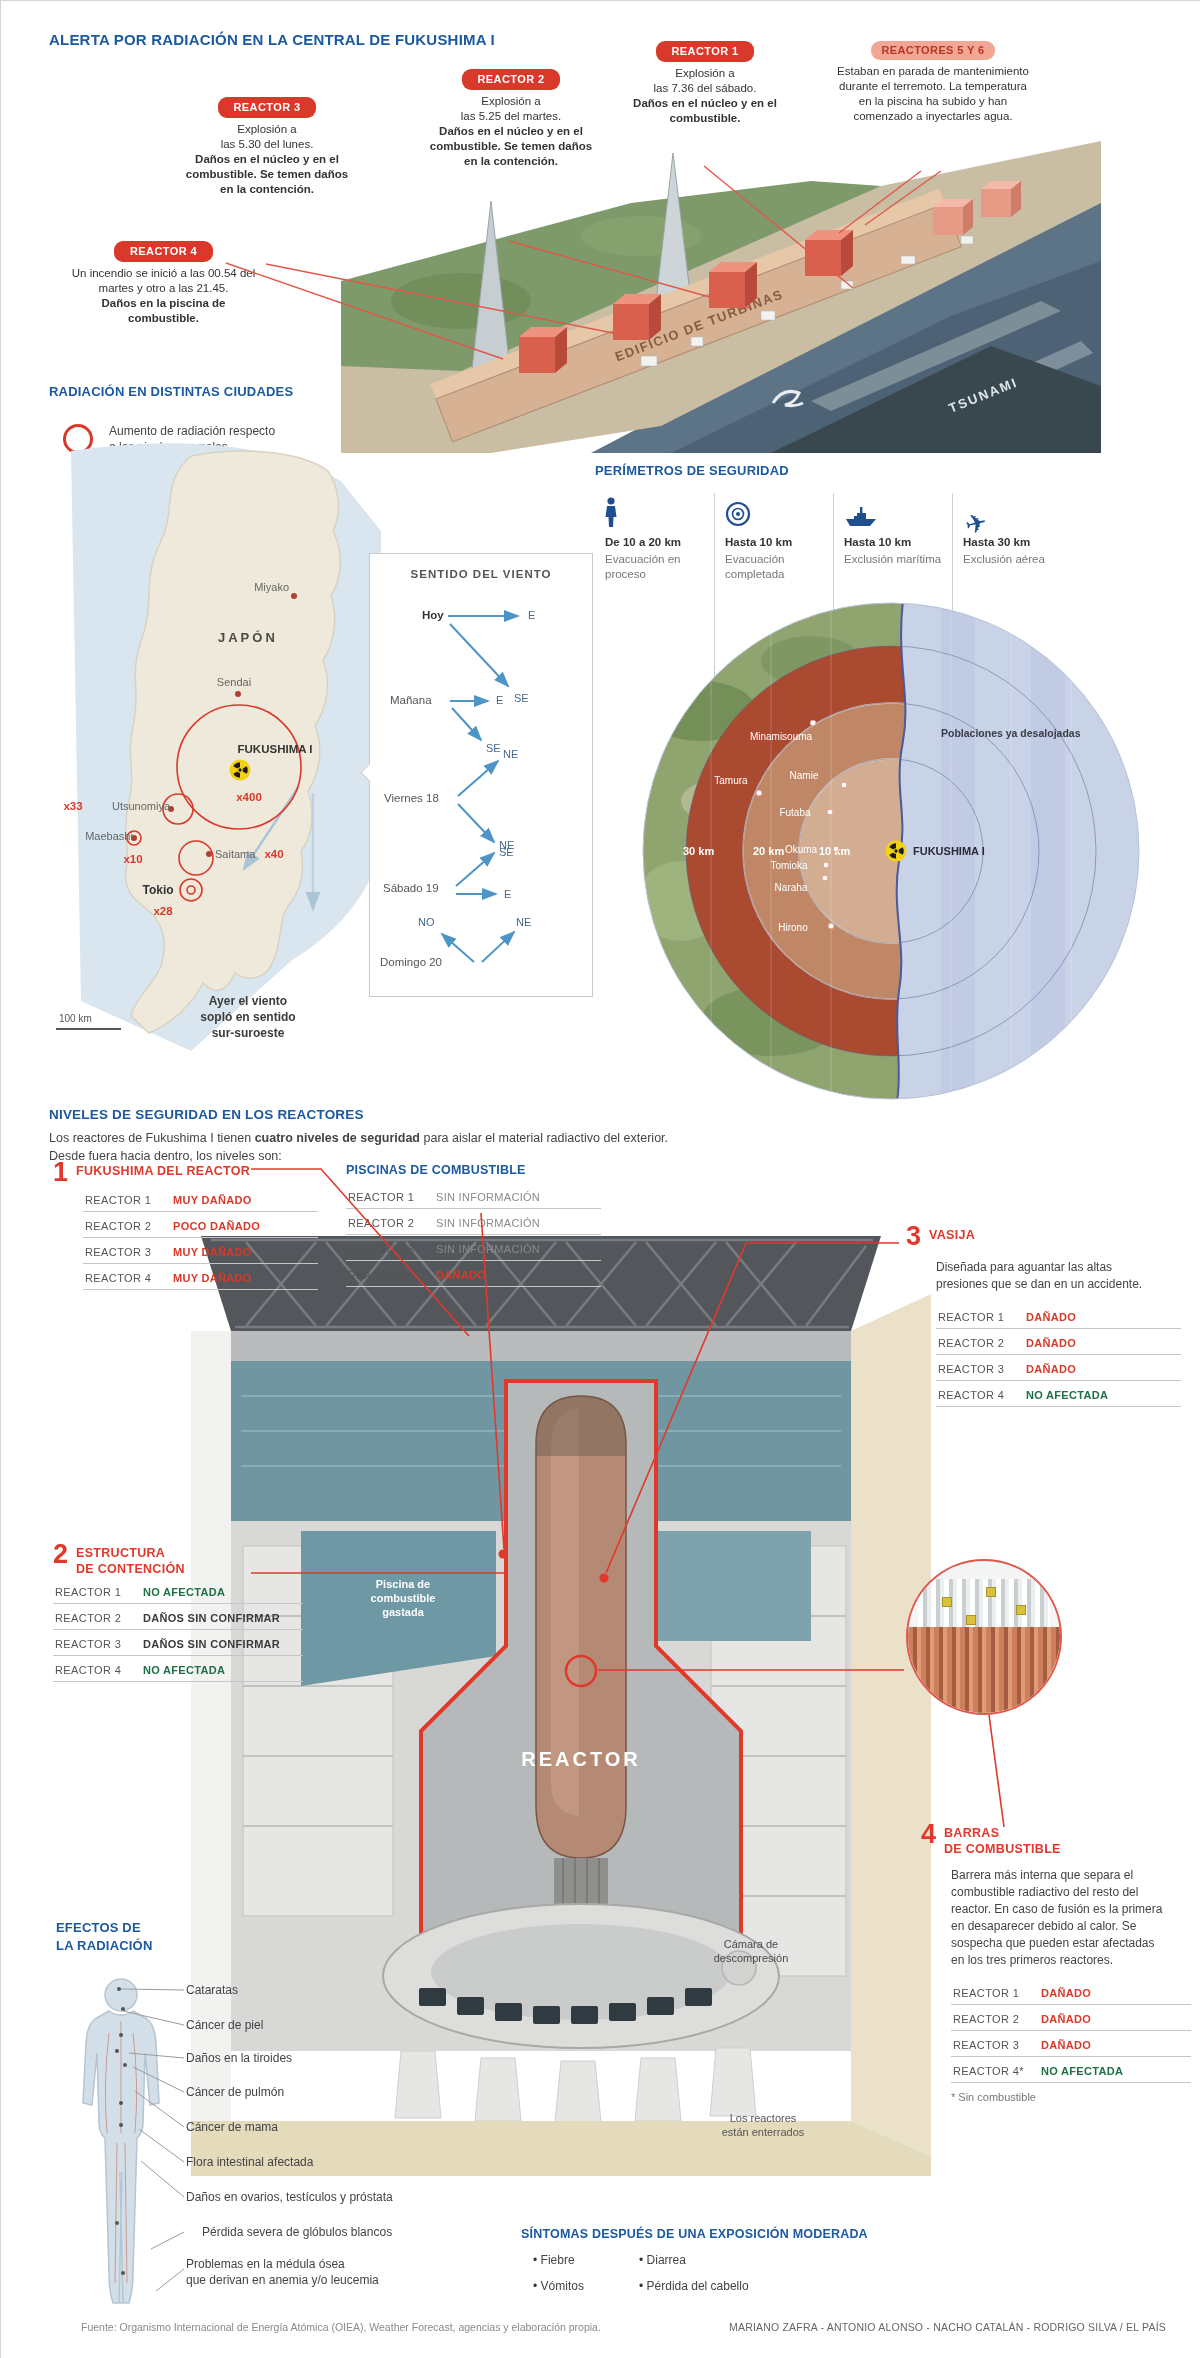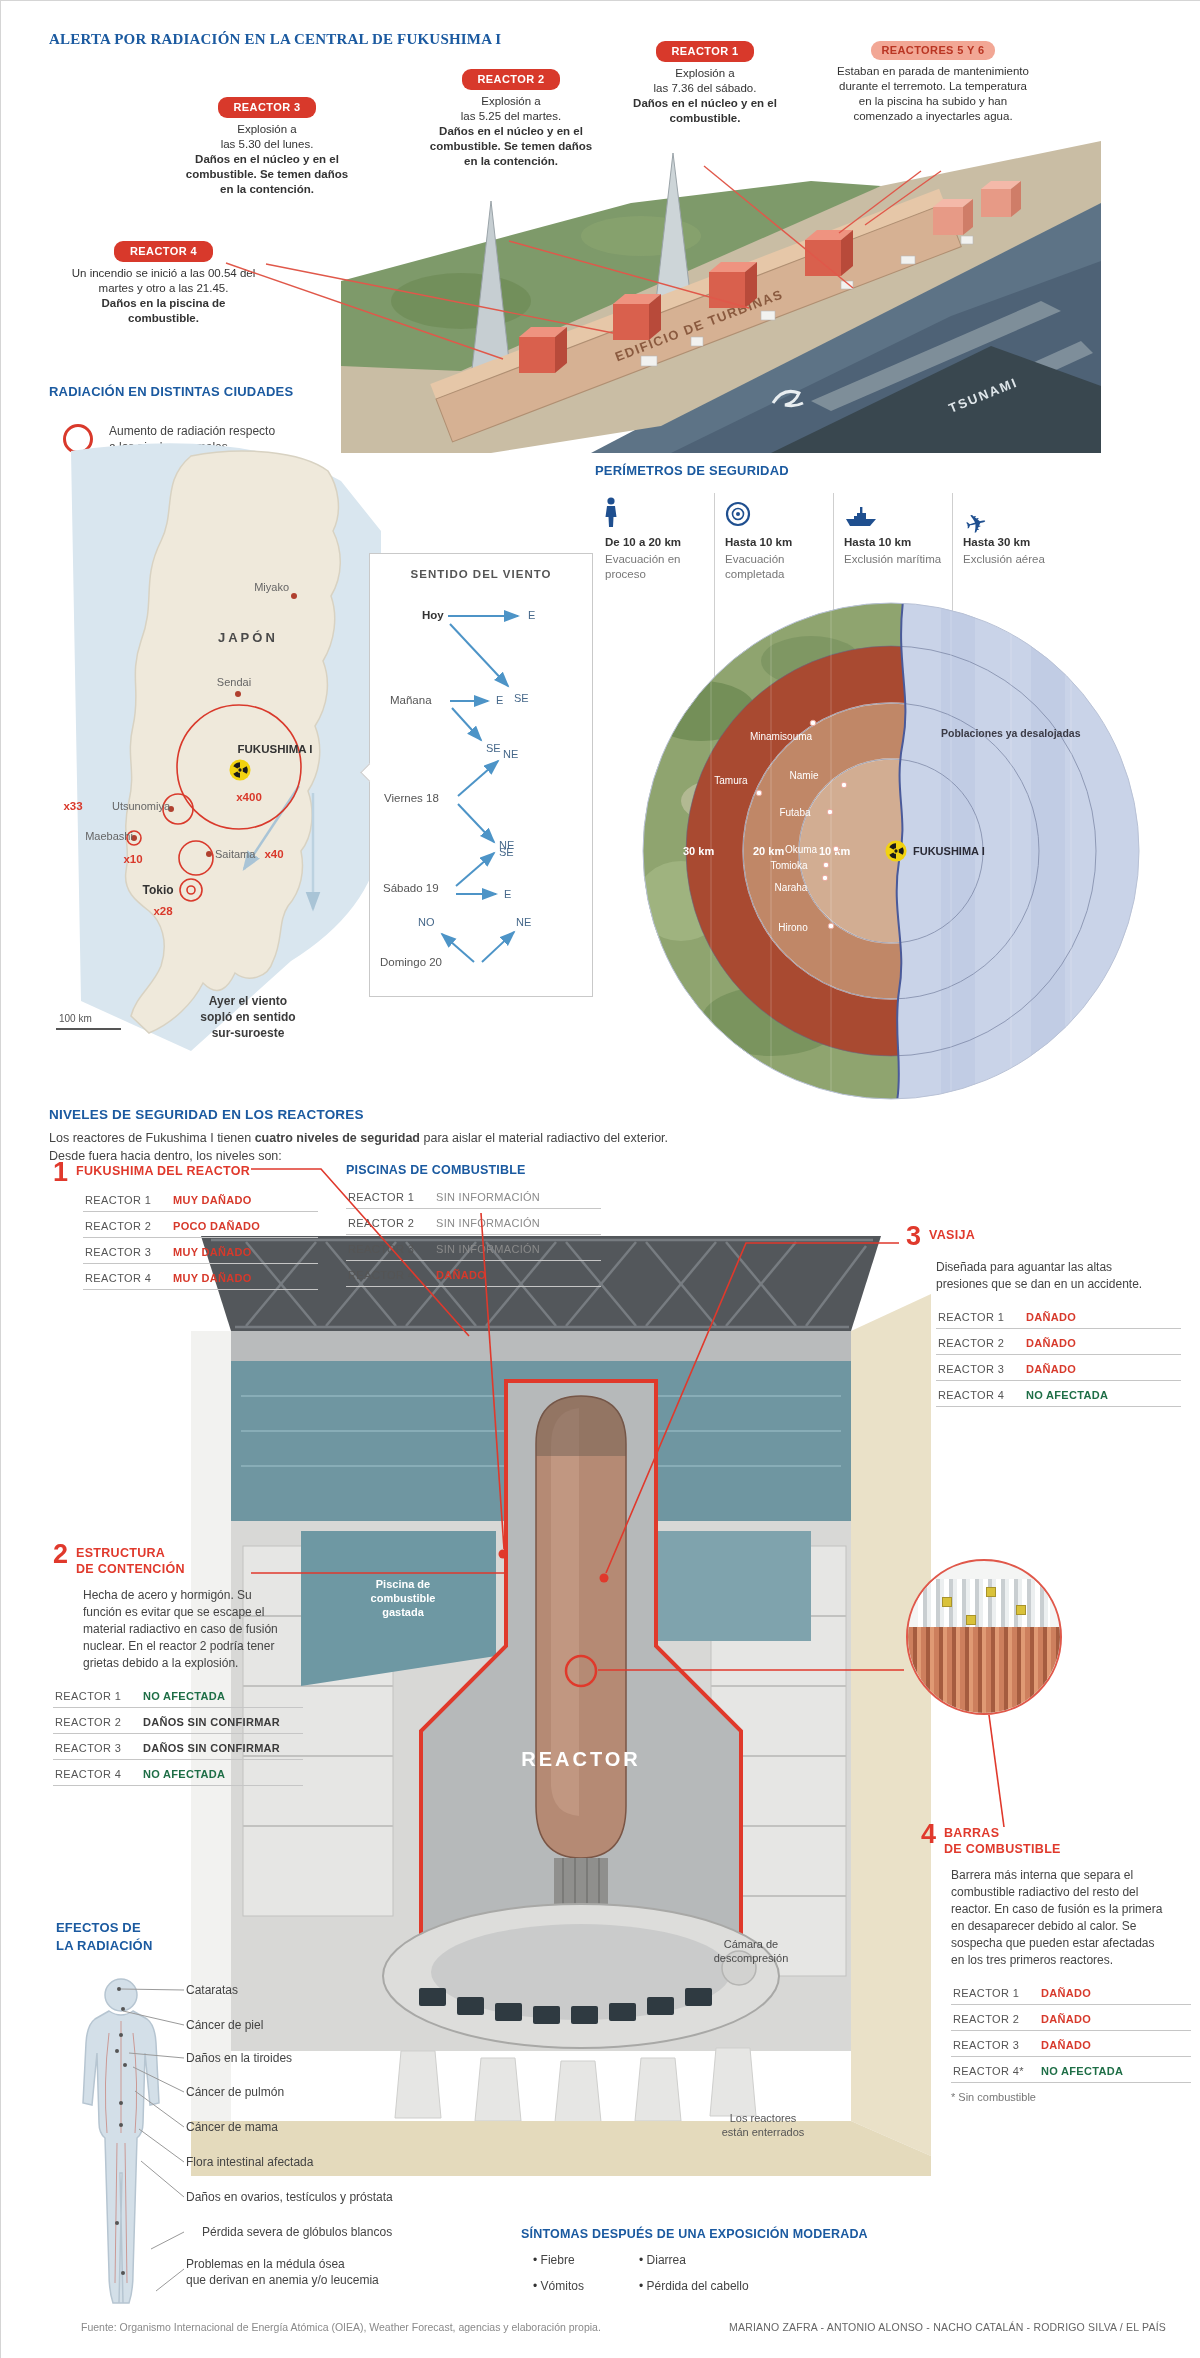--- a/index.html
+++ b/index.html
@@ -1,20 +1,20 @@
 <!DOCTYPE html>
 <html><head>
 <meta charset="utf-8">
 <style>
   html,body{margin:0;padding:0;background:#ececec;font-family:"Liberation Sans","DejaVu Sans",sans-serif;}
   .canvas{position:relative;width:1200px;height:2358px;background:#fff;border:1px solid #d5d5d5;margin:0 auto;overflow:hidden;}
   .abs{position:absolute;}
   svg text{font-family:"Liberation Sans","DejaVu Sans",sans-serif;}
 
-  .main-title{left:48px;top:30px;color:#1b5aa0;font-size:15px;font-weight:bold;letter-spacing:.2px;font-family:Liberation Serif, serif;}
+  .main-title{left:48px;top:30px;color:#1b5aa0;font-size:15px;font-weight:bold;letter-spacing:.2px;}
   .blue-head{color:#1b5aa0;font-weight:bold;font-size:13px;letter-spacing:.2px;}
 
   .callout{text-align:center;font-size:11.5px;line-height:1.32;color:#333;}
   .pill{display:inline-block;background:#d8392b;color:#fff;font-weight:bold;font-size:11px;letter-spacing:.4px;
         padding:3px 16px;border-radius:9px;margin-bottom:4px;}
   .pill.soft{background:#f2a795;color:#b93523;padding:2px 10px;}
   .callout .bold{font-weight:bold;}
 
   .legend-circle{width:24px;height:24px;border:3px solid #d9392b;border-radius:50%;}
   .legend-text{font-size:12px;color:#444;line-height:1.35;}
@@ -602,21 +602,20 @@
           <span class="val" data-status="green">NO AFECTADA</span>
         </div>
     </div>
   </div>
 
   <div class="abs sec" style="left:52px;top:1540px;width:250px">
     <div class="sec-head">
         <span class="sec-num">2</span>
       <span class="sec-title"><span>ESTRUCTURA</span><br><span>DE CONTENCIÓN</span></span>
       </div>
-    <div class="sec-desc" style="width:200px">Hecha de acero y hormigón. Su función es evitar que se escape el material radiactivo en caso de fusión nuclear. En el reactor 2 podría tener grietas debido a la explosión.</div>
     <div class="tbl" style="margin-left:0;width:250px">
       <div class="trow">
           <span class="lab">REACTOR 1</span>
           <span class="val" data-status="green">NO AFECTADA</span>
         </div>
       <div class="trow">
           <span class="lab">REACTOR 2</span>
           <span class="val" data-status="dark">DAÑOS SIN CONFIRMAR</span>
         </div>
       <div class="trow">

